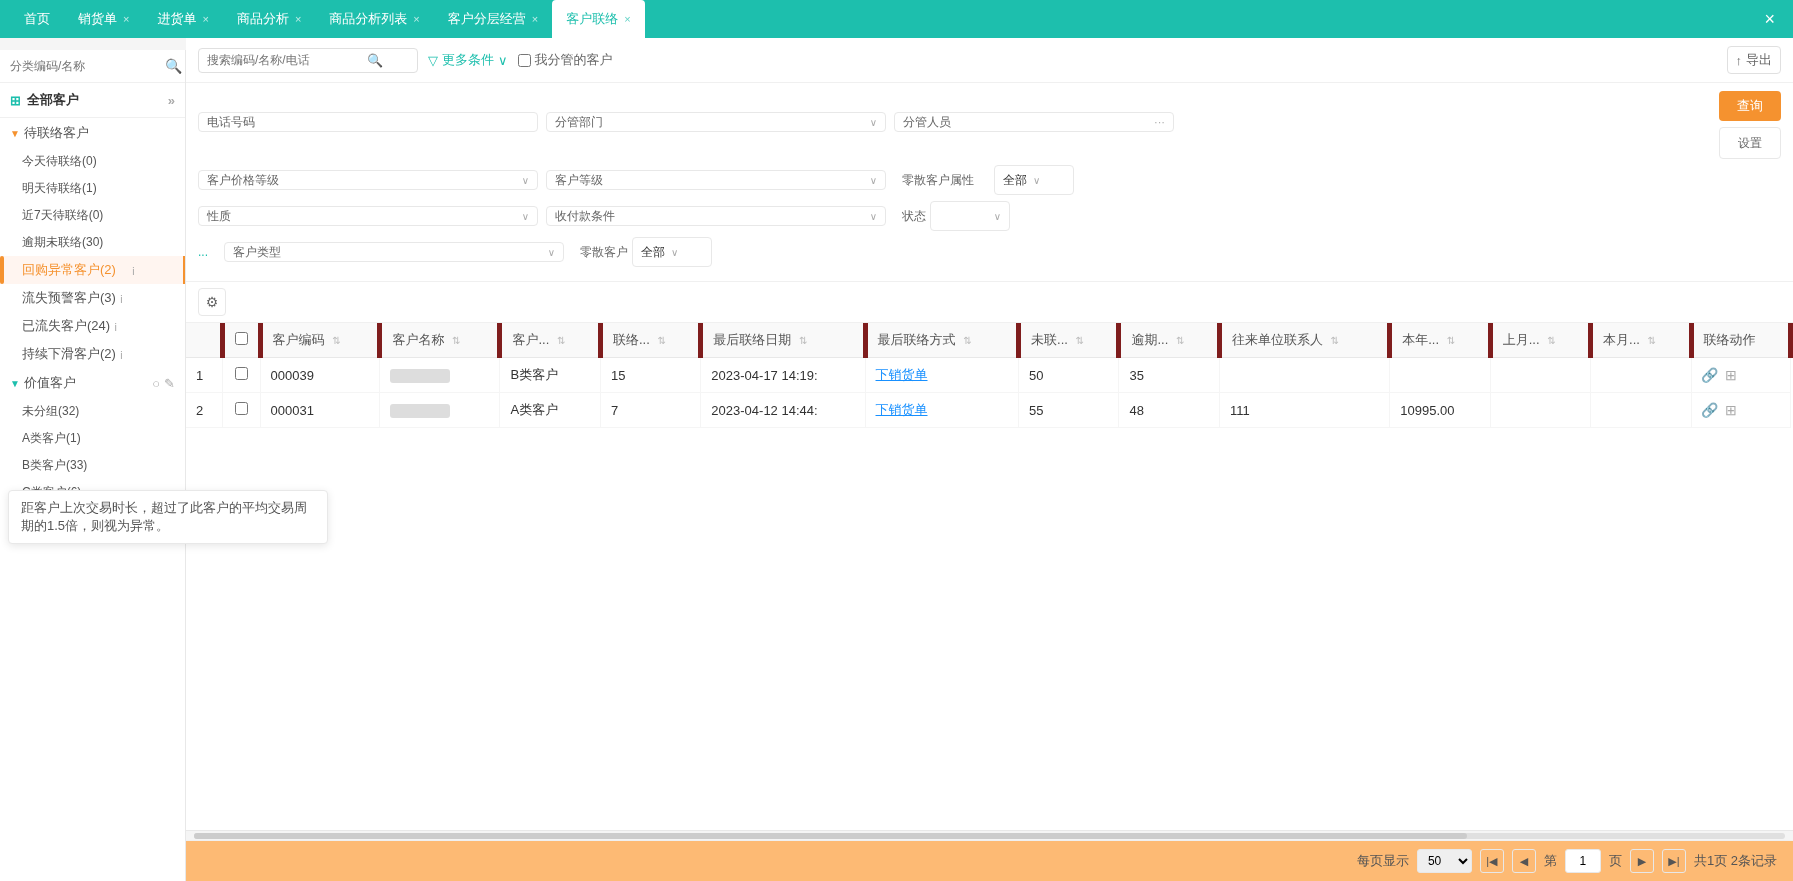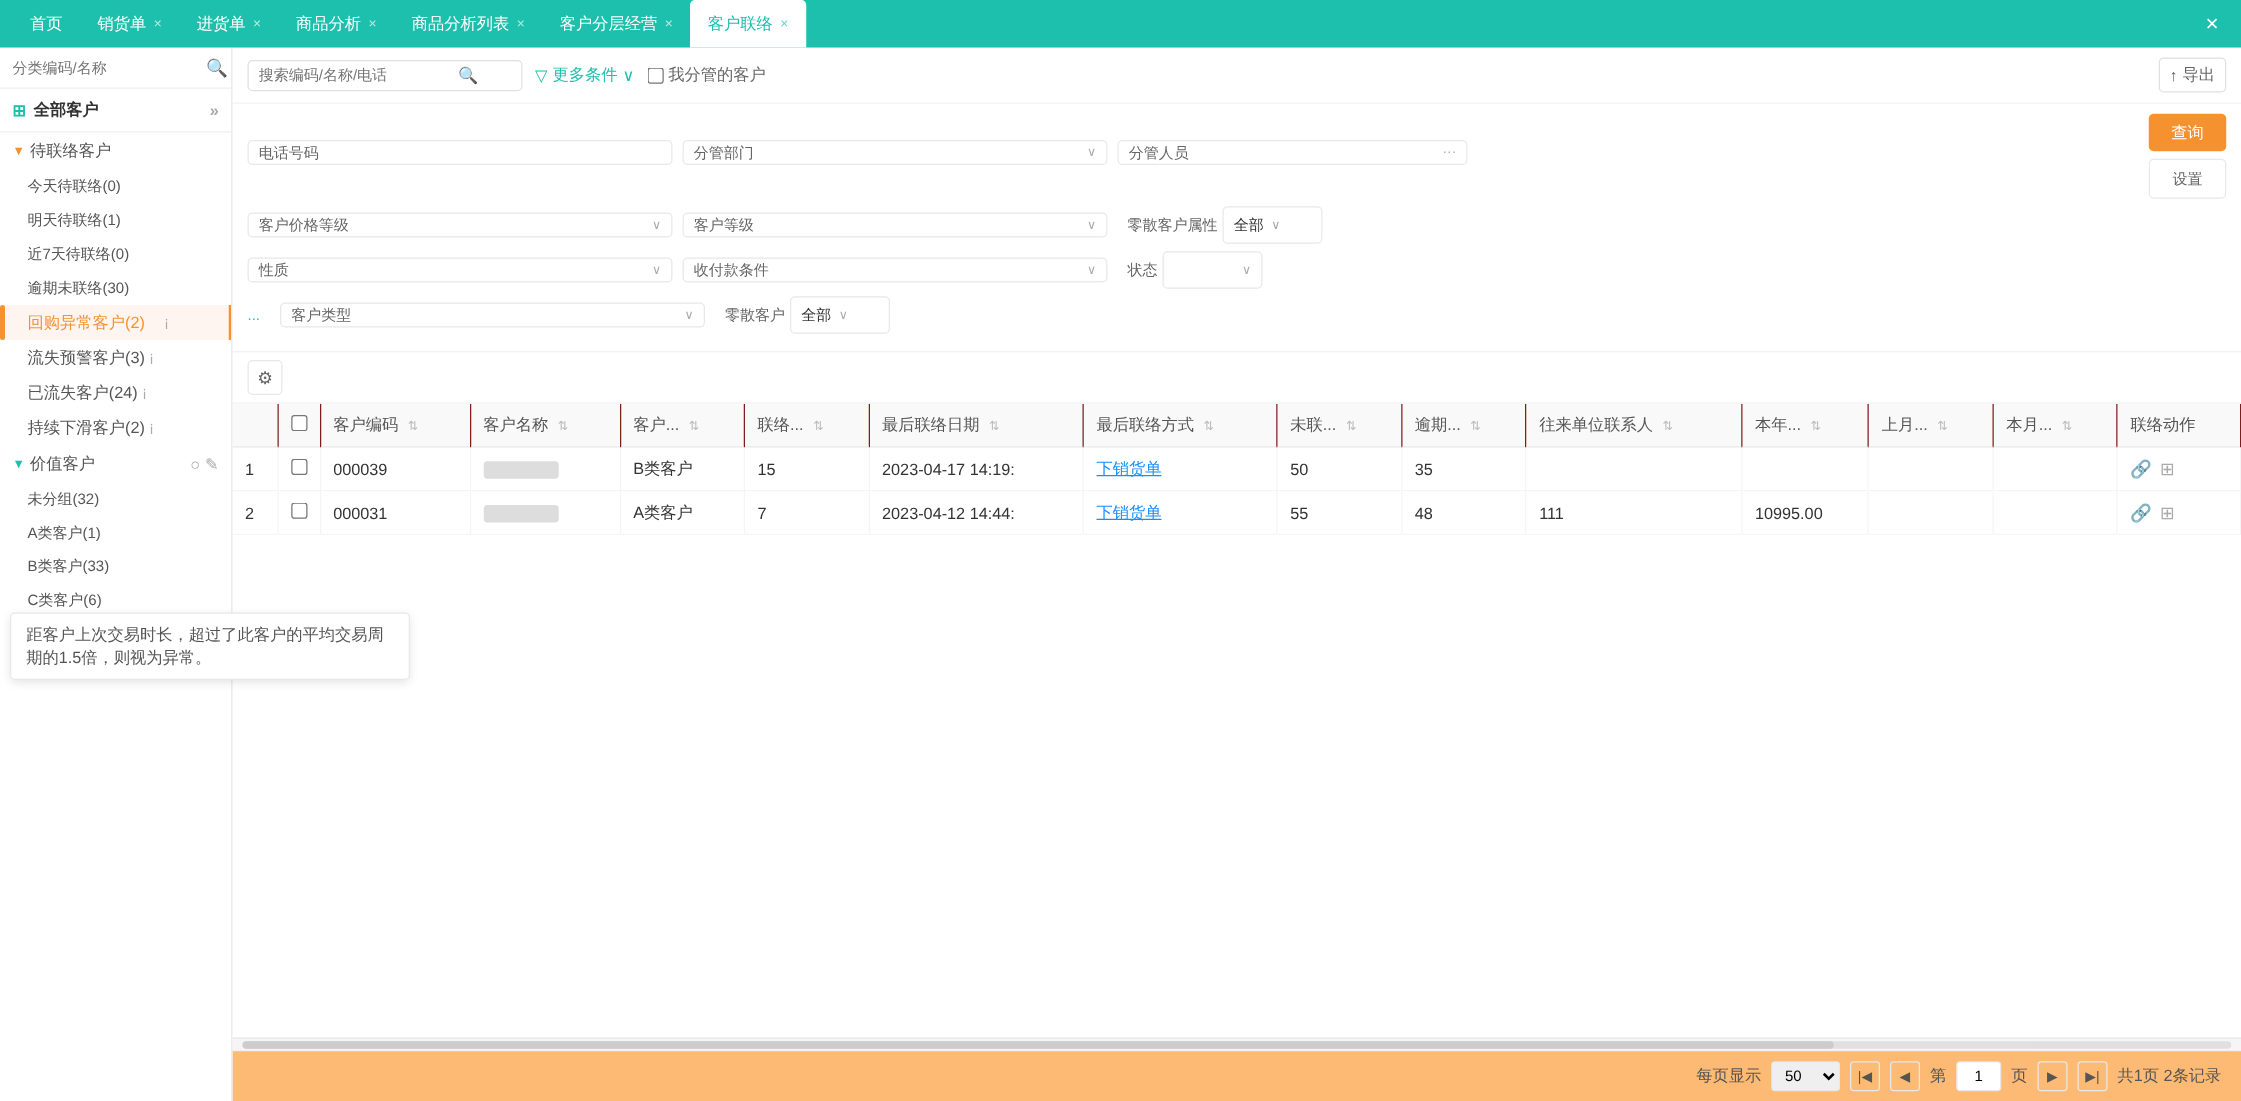--- a/index.html
+++ b/index.html
@@ -26,21 +26,21 @@
     }
 
     
     .main-layout {
       display: flex; height: calc(881px - 38px); background: #f5f5f5;
     }
 
     
     .sidebar {
       width: 186px; background: #fff; border-right: 1px solid #e8e8e8;
-      display: flex; flex-direction: column; flex-shrink: 0; overflow-y: auto;
+      display: flex; flex-direction: column; flex-shrink: 0; overflow-y: auto; margin-top: 12px;
     }
     .sidebar-search {
       display: flex; align-items: center; padding: 8px 10px; border-bottom: 1px solid #f0f0f0;
     }
     .sidebar-search input {
       flex: 1; border: none; outline: none; font-size: 12px; color: #666;
       background: transparent;
     }
     .sidebar-search .search-icon { color: #aaa; font-size: 14px; }
 
@@ -146,21 +146,21 @@
       flex: 1; overflow: auto; background: #fff; margin: 0;
     }
     table {
       width: 100%; border-collapse: collapse; font-size: 12px;
     }
     thead tr {
       background: #f9f9f9; border-bottom: 1px solid #e8e8e8;
     }
     thead th {
       padding: 8px 10px; color: #555; font-weight: normal; text-align: left;
-      border-right: 1px solid #7f1d1d; white-space: nowrap; position: relative;
+      border-right: 5px solid #7f1d1d; white-space: nowrap; position: relative;
     }
     thead th .sort-icon { color: #bbb; font-size: 10px; margin-left: 4px; }
     tbody tr { border-bottom: 1px solid #f5f5f5; }
     tbody td {
       padding: 8px 10px; color: #333; border-right: 1px solid #f5f5f5;
       white-space: nowrap;
     }
     .link-text { color: #1890ff; text-decoration: underline; cursor: pointer; }
     .settings-col { width: 36px; text-align: center; }
 
@@ -364,21 +364,21 @@
         <div class="filter-field" style="min-width:200px;">
           <label>客户价格等级</label>
           <span style="flex:1;"></span>
           <span class="arrow">∨</span>
         </div>
         <div class="filter-field" style="min-width:200px;">
           <label>客户等级</label>
           <span style="flex:1;"></span>
           <span class="arrow">∨</span>
         </div>
-        <div style="display:flex;align-items:center;gap:4px;">
+        <div style="display:flex;align-items:center;gap:20px;">
           <span class="filter-inline-label">零散客户属性</span>
           <div class="filter-select-inline">
             <span>全部</span>
             <span class="arrow">∨</span>
           </div>
         </div>
       </div>
 
       <div class="filter-row">
         <div class="filter-field" style="min-width:200px;">

